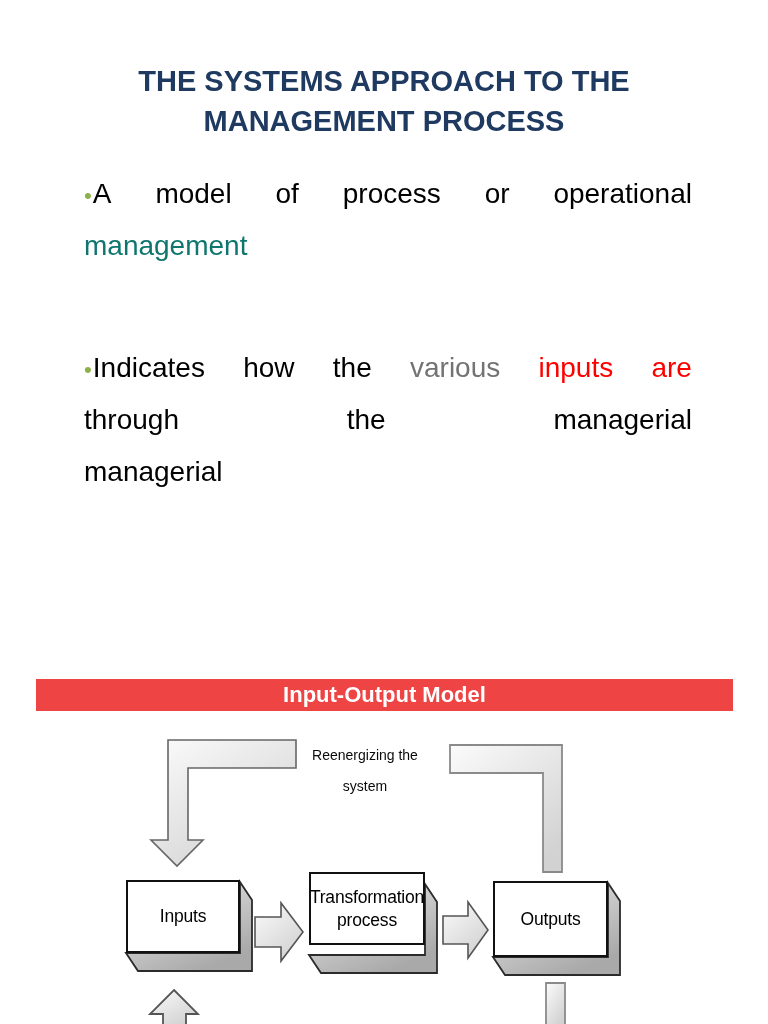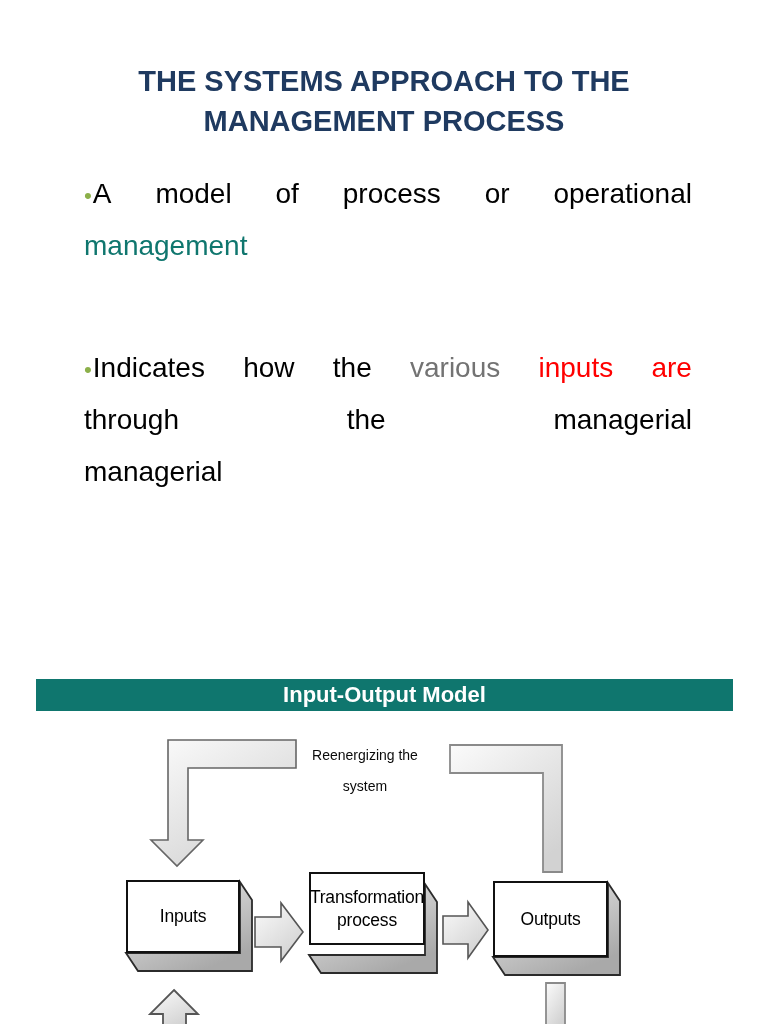--- a/index.html
+++ b/index.html
@@ -66,21 +66,21 @@
       <div class="line justify">
         <span class="word-unit"><span style="color: rgb(0, 0, 0);">through</span></span>
         <span class="word-unit"><span style="color: rgb(0, 0, 0);">the</span></span>
         <span class="word-unit"><span style="color: rgb(0, 0, 0);">managerial</span></span>
       </div>
       <div class="line"><span class="word-unit"><span style="color: rgb(0, 0, 0);">managerial</span></span></div>
     </div>
 
   <div>
 
-    <div class="diagram-header" style="background: #0f766e; color: rgb(255, 255, 255);">
+    <div class="diagram-header" style="background: #ef4444; color: rgb(255, 255, 255);">
       <span>Input-Output Model</span>
     </div>
 
     <svg class="diagram-svg" viewBox="0 660 768 364">
       <defs>
         <linearGradient id="gA" x1="0" y1="0" x2="0.7" y2="1">
           <stop offset="0" stop-color="#fbfbfb"></stop>
           <stop offset="1" stop-color="#d2d2d2"></stop>
         </linearGradient>
         <linearGradient id="gS" x1="0" y1="0" x2="0.6" y2="1">

